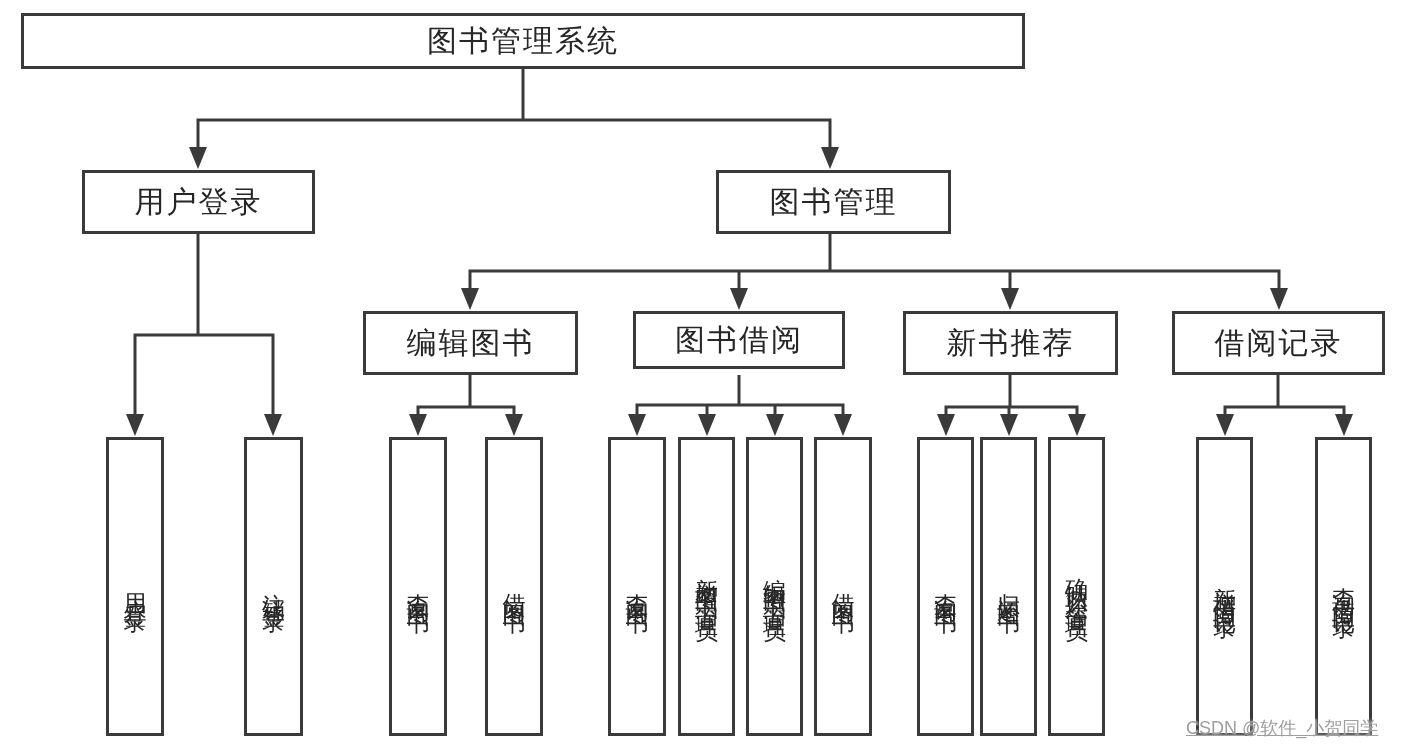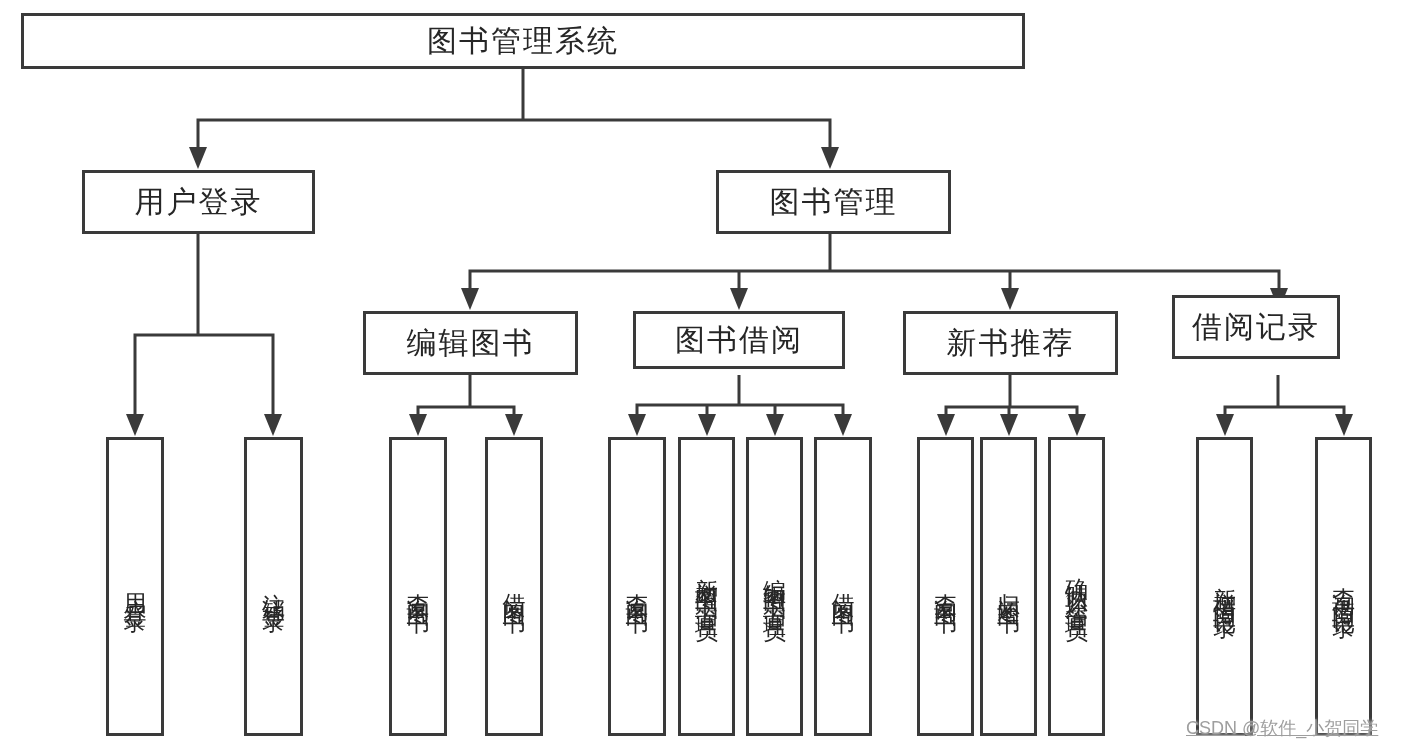--- a/index.html
+++ b/index.html
@@ -110,21 +110,21 @@
 
 <div class="node hbox" style="left:363px;top:311px;width:215px;height:64px">
   <span>编辑图书</span>
 </div>
 <div class="node hbox" style="left:633px;top:311px;width:212px;height:58px">
   <span>图书借阅</span>
 </div>
 <div class="node hbox" style="left:903px;top:311px;width:215px;height:64px">
   <span>新书推荐</span>
 </div>
-<div class="node hbox" style="left:1172px;top:295px;width:168px;height:64px">
+<div class="node hbox" style="left:1172px;top:311px;width:213px;height:64px">
   <span>借阅记录</span>
 </div>
 
 <div class="node vbox" style="left:106px;top:437px;width:58px;height:299px">
   <span>用户登录</span>
 </div>
 <div class="node vbox" style="left:244px;top:437px;width:59px;height:299px">
   <span>注销登录</span>
 </div>
 <div class="node vbox" style="left:389px;top:437px;width:58px;height:299px">

